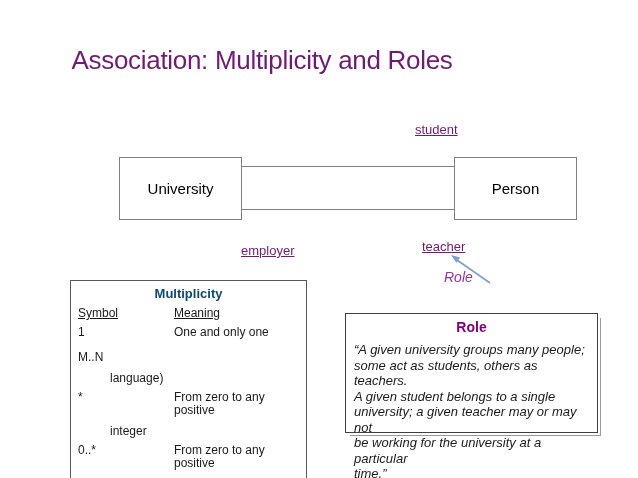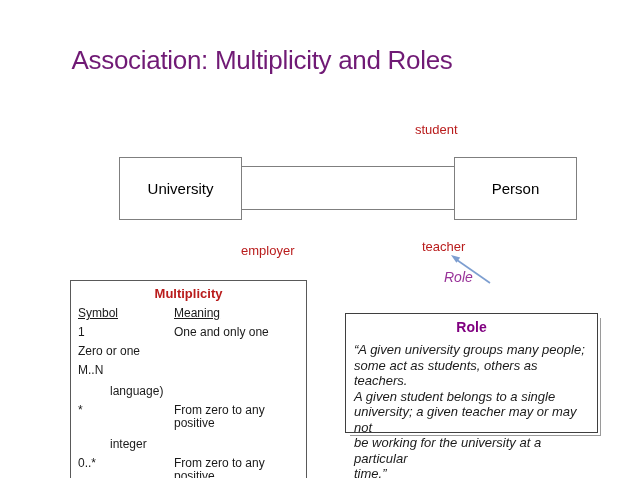--- a/index.html
+++ b/index.html
@@ -29,39 +29,39 @@
   
   .assoc-line {
     position: absolute; left: 242px; width: 212px; height: 1px;
     background: #7f7f7f;
   }
   .assoc-line.upper { top: 166px; }
   .assoc-line.lower { top: 209px; }
 
   
   .role-label {
-    position: absolute; font-size: 13px; color: #b91c1c; white-space: nowrap;
+    position: absolute; font-size: 13px; color: #701a75; white-space: nowrap; text-decoration: underline;
   }
   .role-label.student  { left: 415px; top: 122px; }
   .role-label.employer { left: 241px; top: 243px; }
   .role-label.teacher  { left: 422px; top: 239px; }
   .role-annotation {
     position: absolute; left: 444px; top: 269px;
     font-size: 14px; font-style: italic; color: #993399;
   }
   .role-arrow { position: absolute; left: 443px; top: 251px; }
 
   
   .mult-box {
     position: absolute; left: 70px; top: 280px; width: 237px; height: 210px;
     border: 1px solid #595959; background: #ffffff; box-sizing: border-box;
   }
   .mult-title {
     margin-top: 5px; text-align: center;
-    font-size: 13px; font-weight: bold; color: #b91c1c;
+    font-size: 13px; font-weight: bold; color: #0c4a6e;
   }
   .mult-list { margin: 0 0 0 7px; font-size: 12px; line-height: 13px; color: #1a1a1a; }
   .mrow { display: flex; margin-top: 6px; }
   .msym { width: 96px; flex: none; }
   .mmean { flex: 1; }
   .mrow.headrow .msym, .mrow.headrow .mmean { text-decoration: underline; }
   .mrow.headrow .mmean { flex: none; }
   .mwrap { padding-left: 32px; margin-top: 8px; }
 
   
@@ -115,21 +115,20 @@
     <div class="mult-list">
       <div class="mrow headrow">
         <span class="msym">Symbol</span>
         <span class="mmean">Meaning</span>
       </div>
       <div class="mrow">
         <span class="msym">1</span>
         <span class="mmean">One and only one</span>
       </div>
       <div class="mrow">
-        <span class="mmean">Zero or one</span>
       </div>
       <div class="mrow">
         <span class="msym">M..N</span>
       </div>
       <div class="mwrap">language)</div>
       <div class="mrow">
         <span class="msym">*</span>
         <span class="mmean">From zero to any positive</span>
       </div>
       <div class="mwrap">integer</div>

